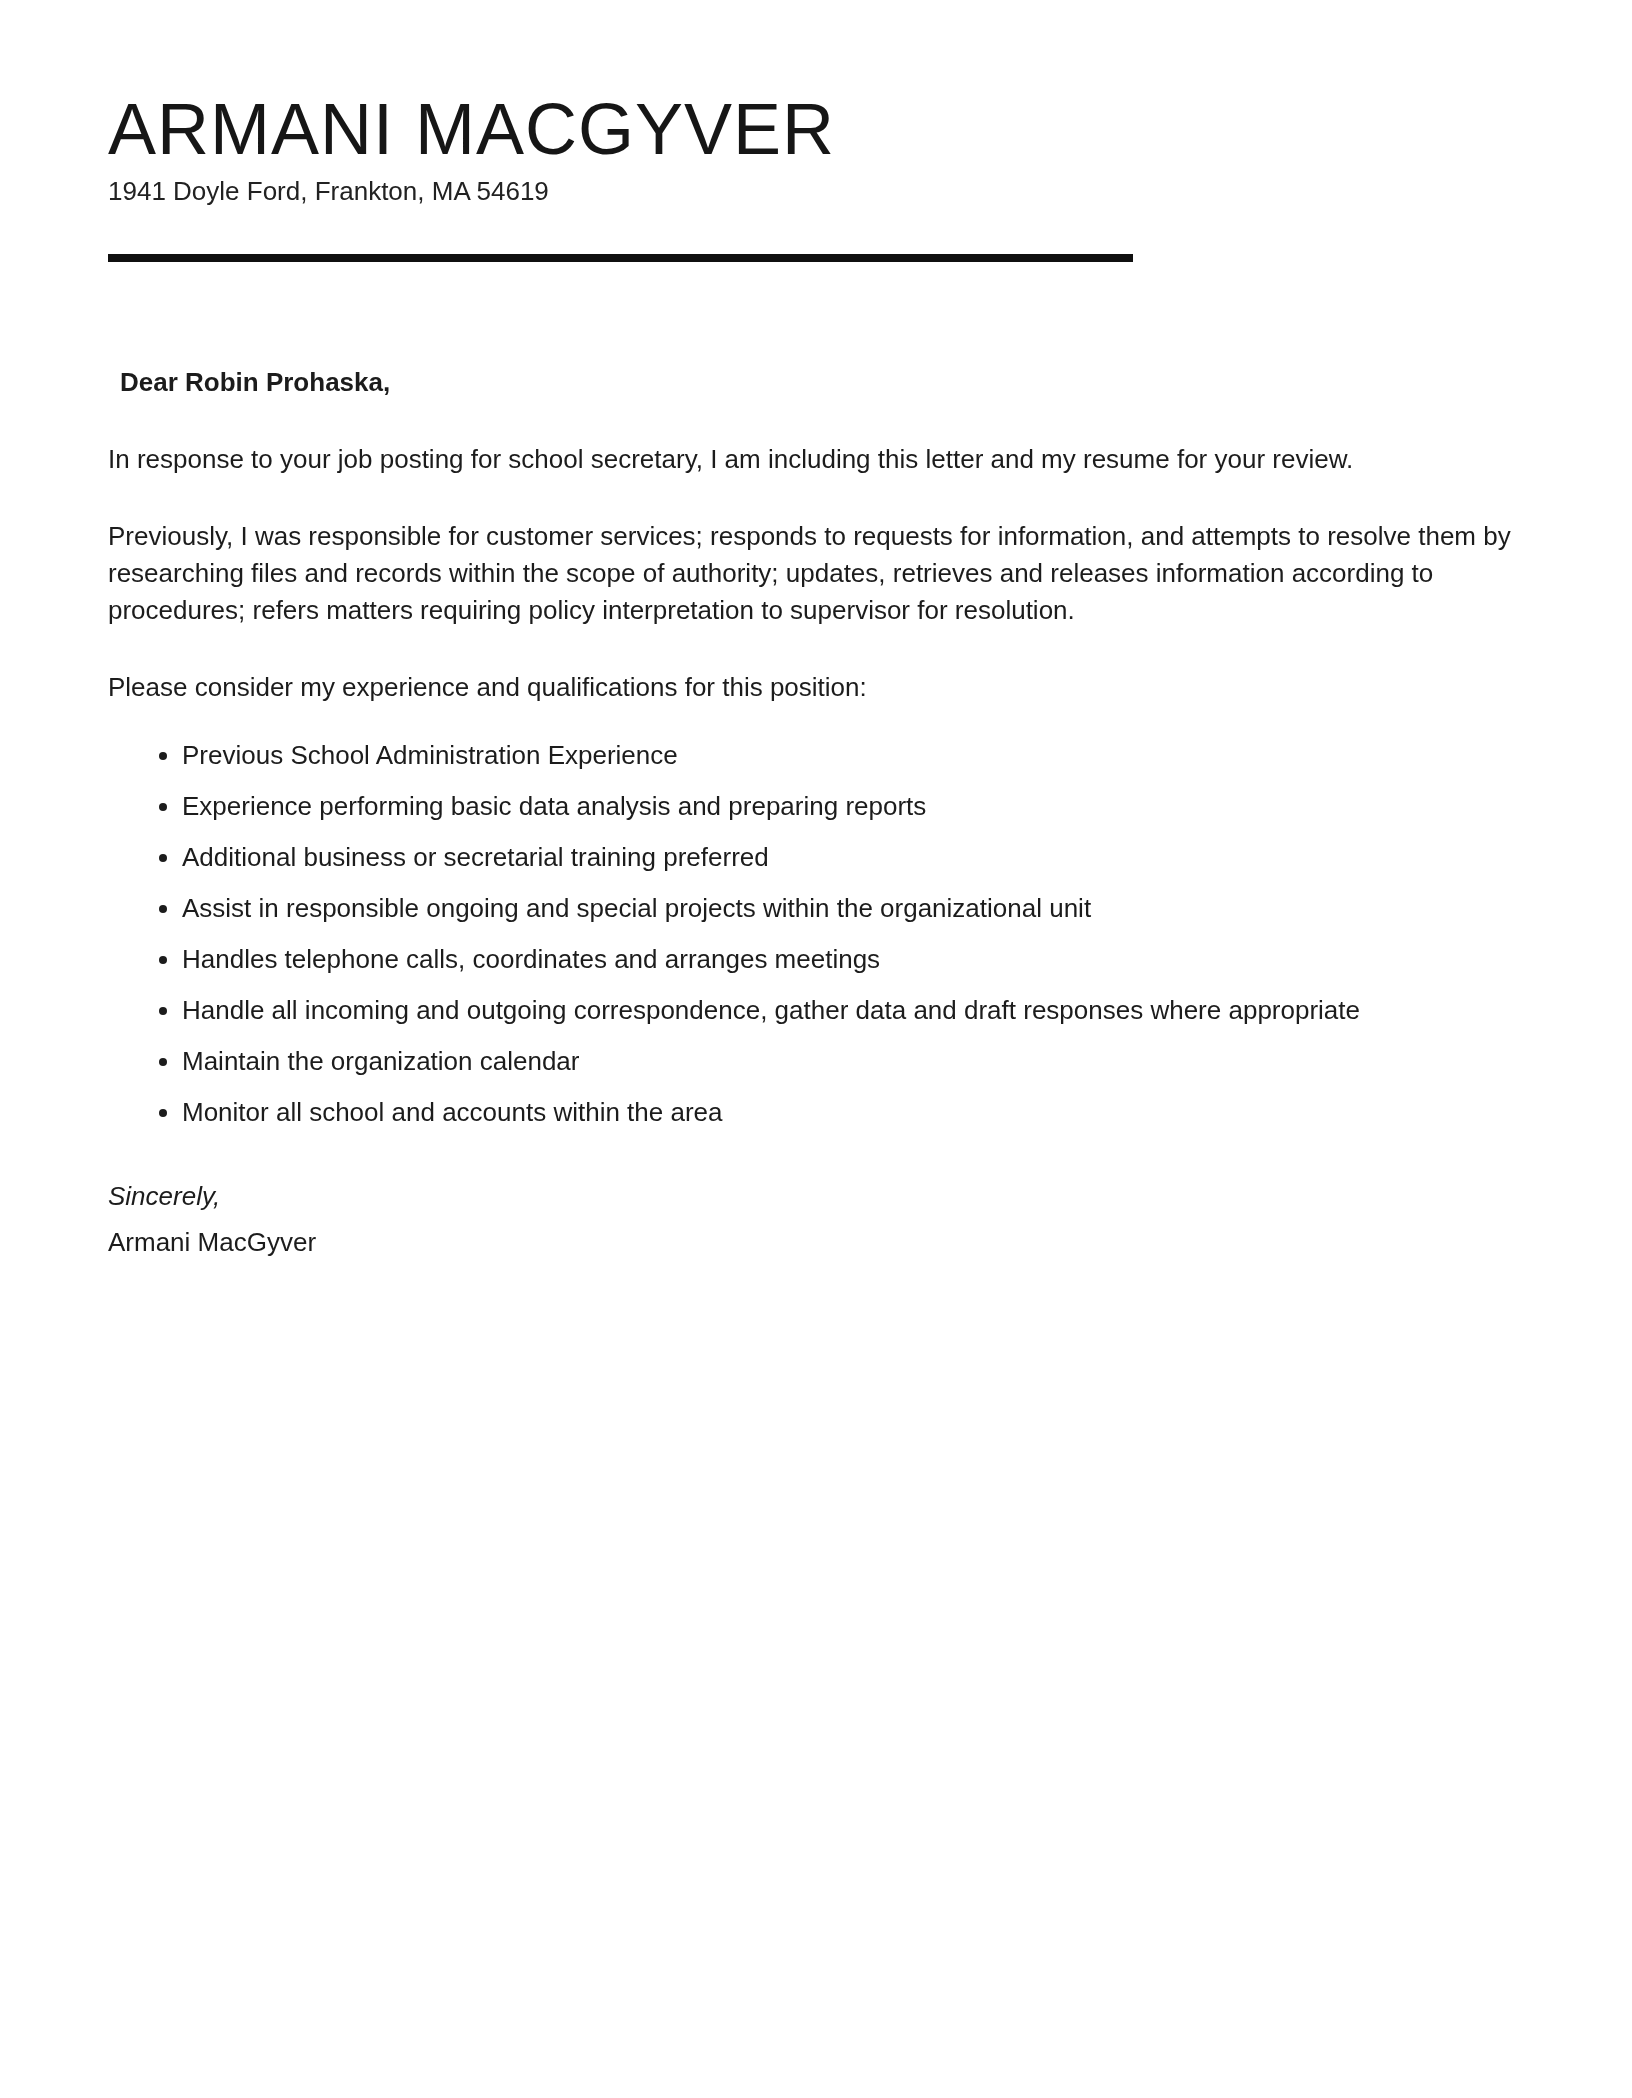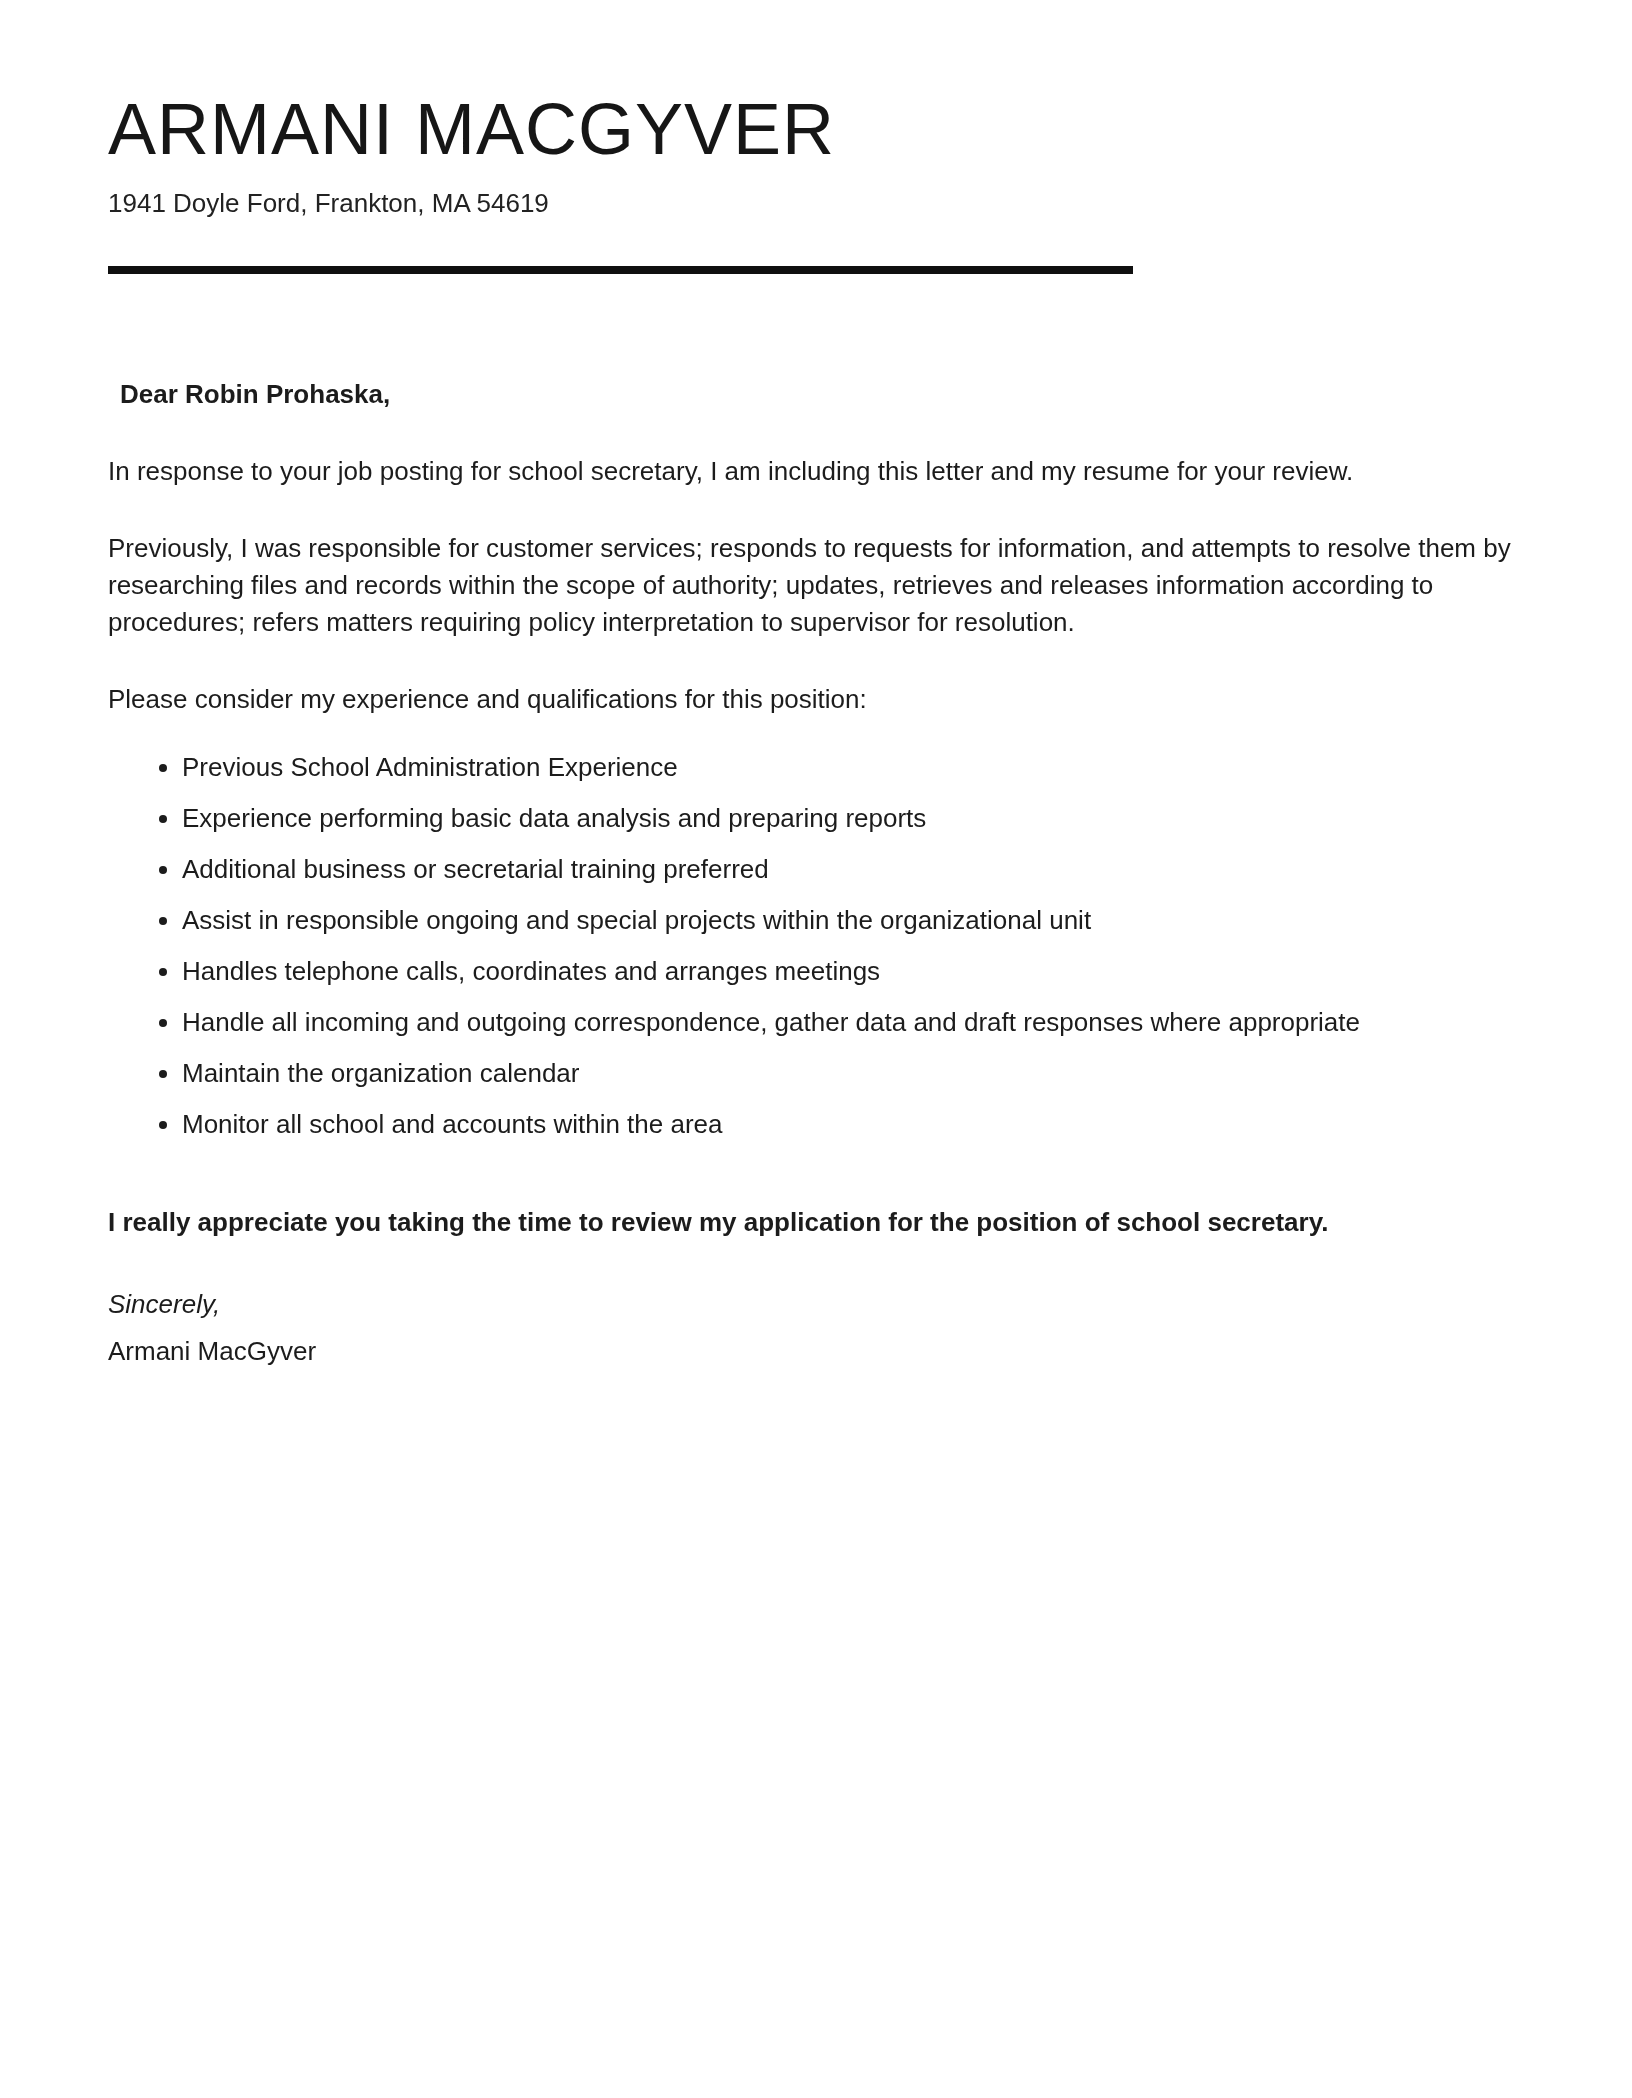--- a/index.html
+++ b/index.html
@@ -23,21 +23,21 @@
     font-size: 72px;
     font-weight: 300;
     letter-spacing: 1px;
     color: #161616;
     margin: 28px 0 0 0;
     line-height: 1.1;
   }
   .applicant-address {
     font-size: 27px;
     color: #222222;
-    margin-top: 16px;
+    margin-top: 4px;
   }
   .divider {
     width: 1025px;
     height: 8px;
     background: #101010;
     border: none;
     margin: 44px 0 0 0;
   }
   .body-text {
     font-size: 26px;
@@ -99,19 +99,18 @@
     <li>Previous School Administration Experience</li>
     <li>Experience performing basic data analysis and preparing reports</li>
     <li>Additional business or secretarial training preferred</li>
     <li>Assist in responsible ongoing and special projects within the organizational unit</li>
     <li>Handles telephone calls, coordinates and arranges meetings</li>
     <li>Handle all incoming and outgoing correspondence, gather data and draft responses where appropriate</li>
     <li>Maintain the organization calendar</li>
     <li>Monitor all school and accounts within the area</li>
   </ul>
 
-  <p class="closing body-text">I really appreciate you taking the time to review my application for the position of school secretary.</p>
 
   <div class="signoff body-text">Sincerely,</div>
 
   <div class="signature body-text">Armani MacGyver</div>
 
 </div>
 
 </body></html>

